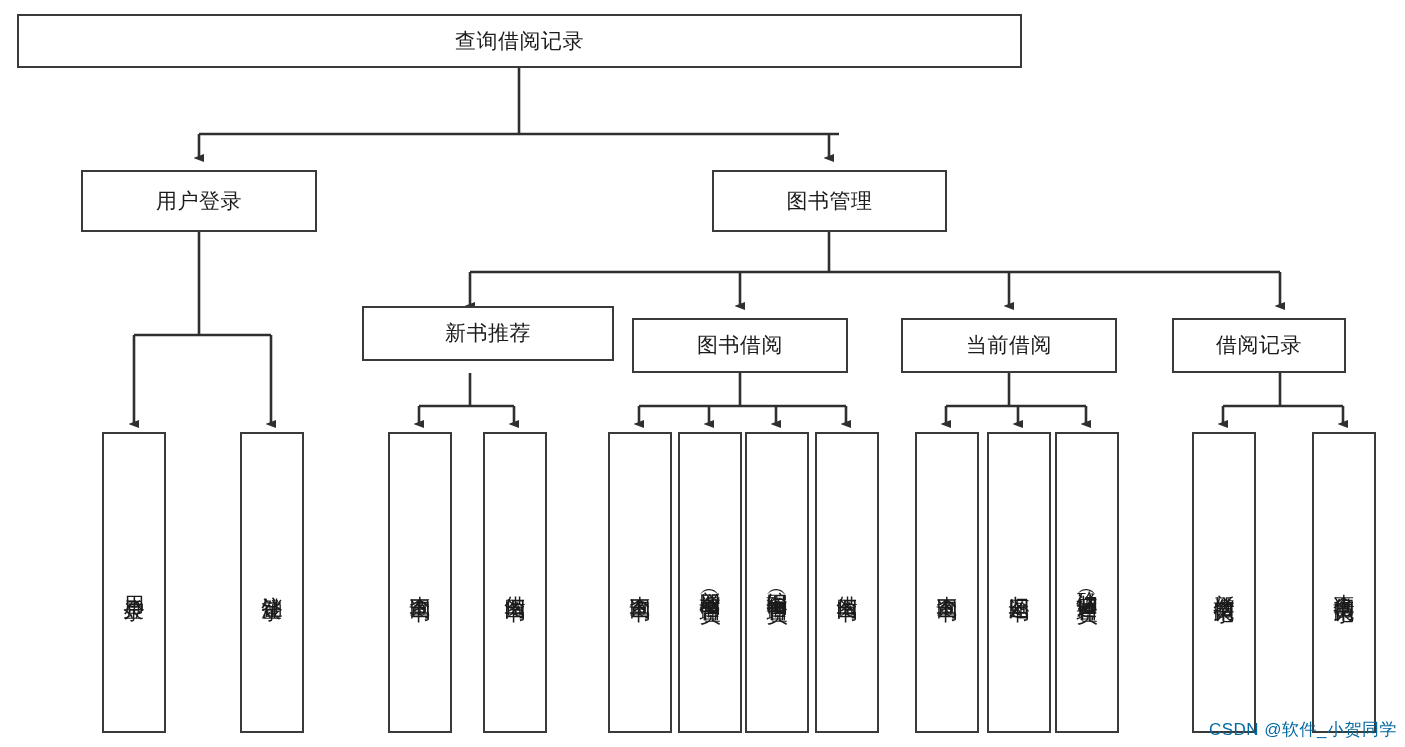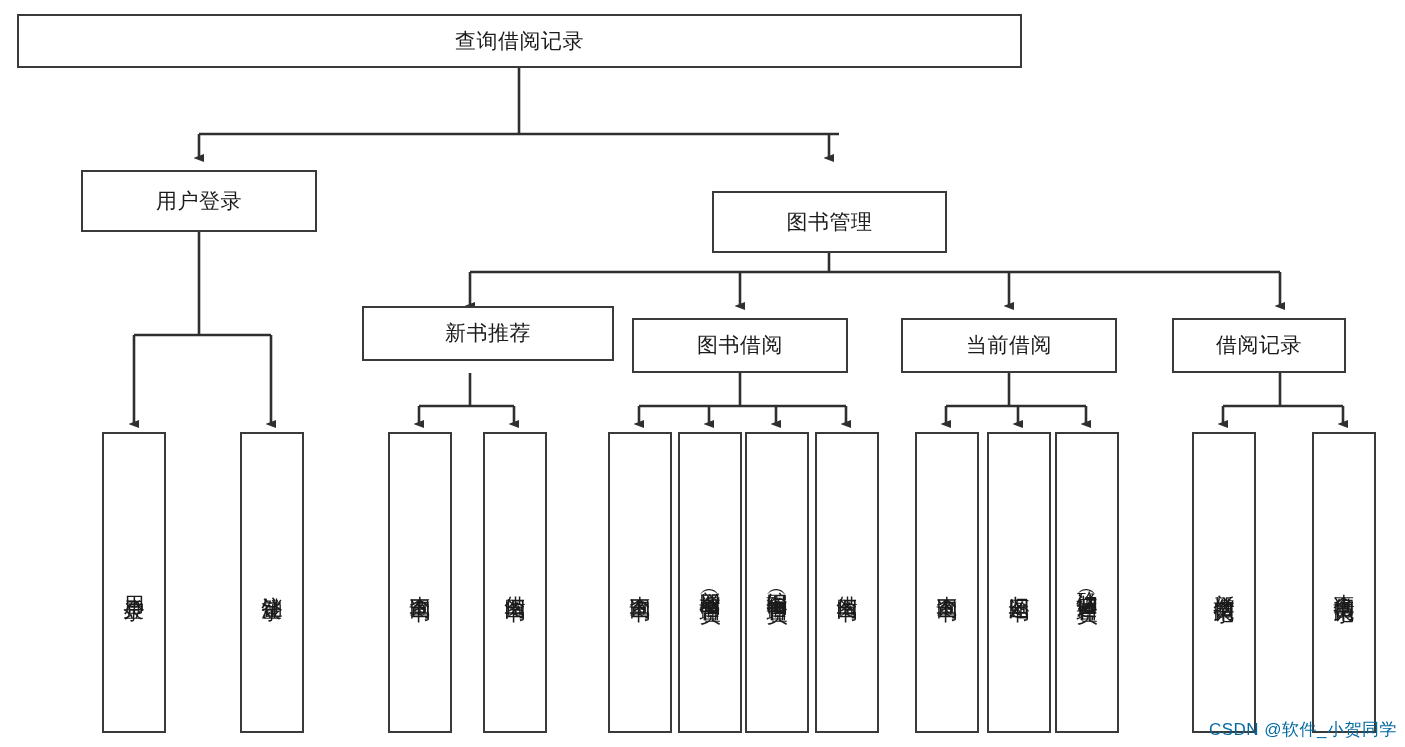--- a/index.html
+++ b/index.html
@@ -126,21 +126,21 @@
     </g>
   </svg>
 
   <div class="node horiz" style="left:17px; top:14px; width:1005px; height:54px;">
     <span class="label">查询借阅记录</span>
   </div>
 
   <div class="node horiz" style="left:81px; top:170px; width:236px; height:62px;">
     <span class="label">用户登录</span>
   </div>
-  <div class="node horiz" style="left:712px; top:170px; width:235px; height:62px;margin-top:21px;">
+  <div class="node horiz" style="left:712px; top:170px; width:235px; height:62px;">
     <span class="label">图书管理</span>
   </div>
 
   <div class="node horiz" style="left:362px; top:306px; width:252px; height:55px;">
     <span class="label">新书推荐</span>
   </div>
   <div class="node horiz" style="left:632px; top:318px; width:216px; height:55px;">
     <span class="label">图书借阅</span>
   </div>
   <div class="node horiz" style="left:901px; top:318px; width:216px; height:55px;">

